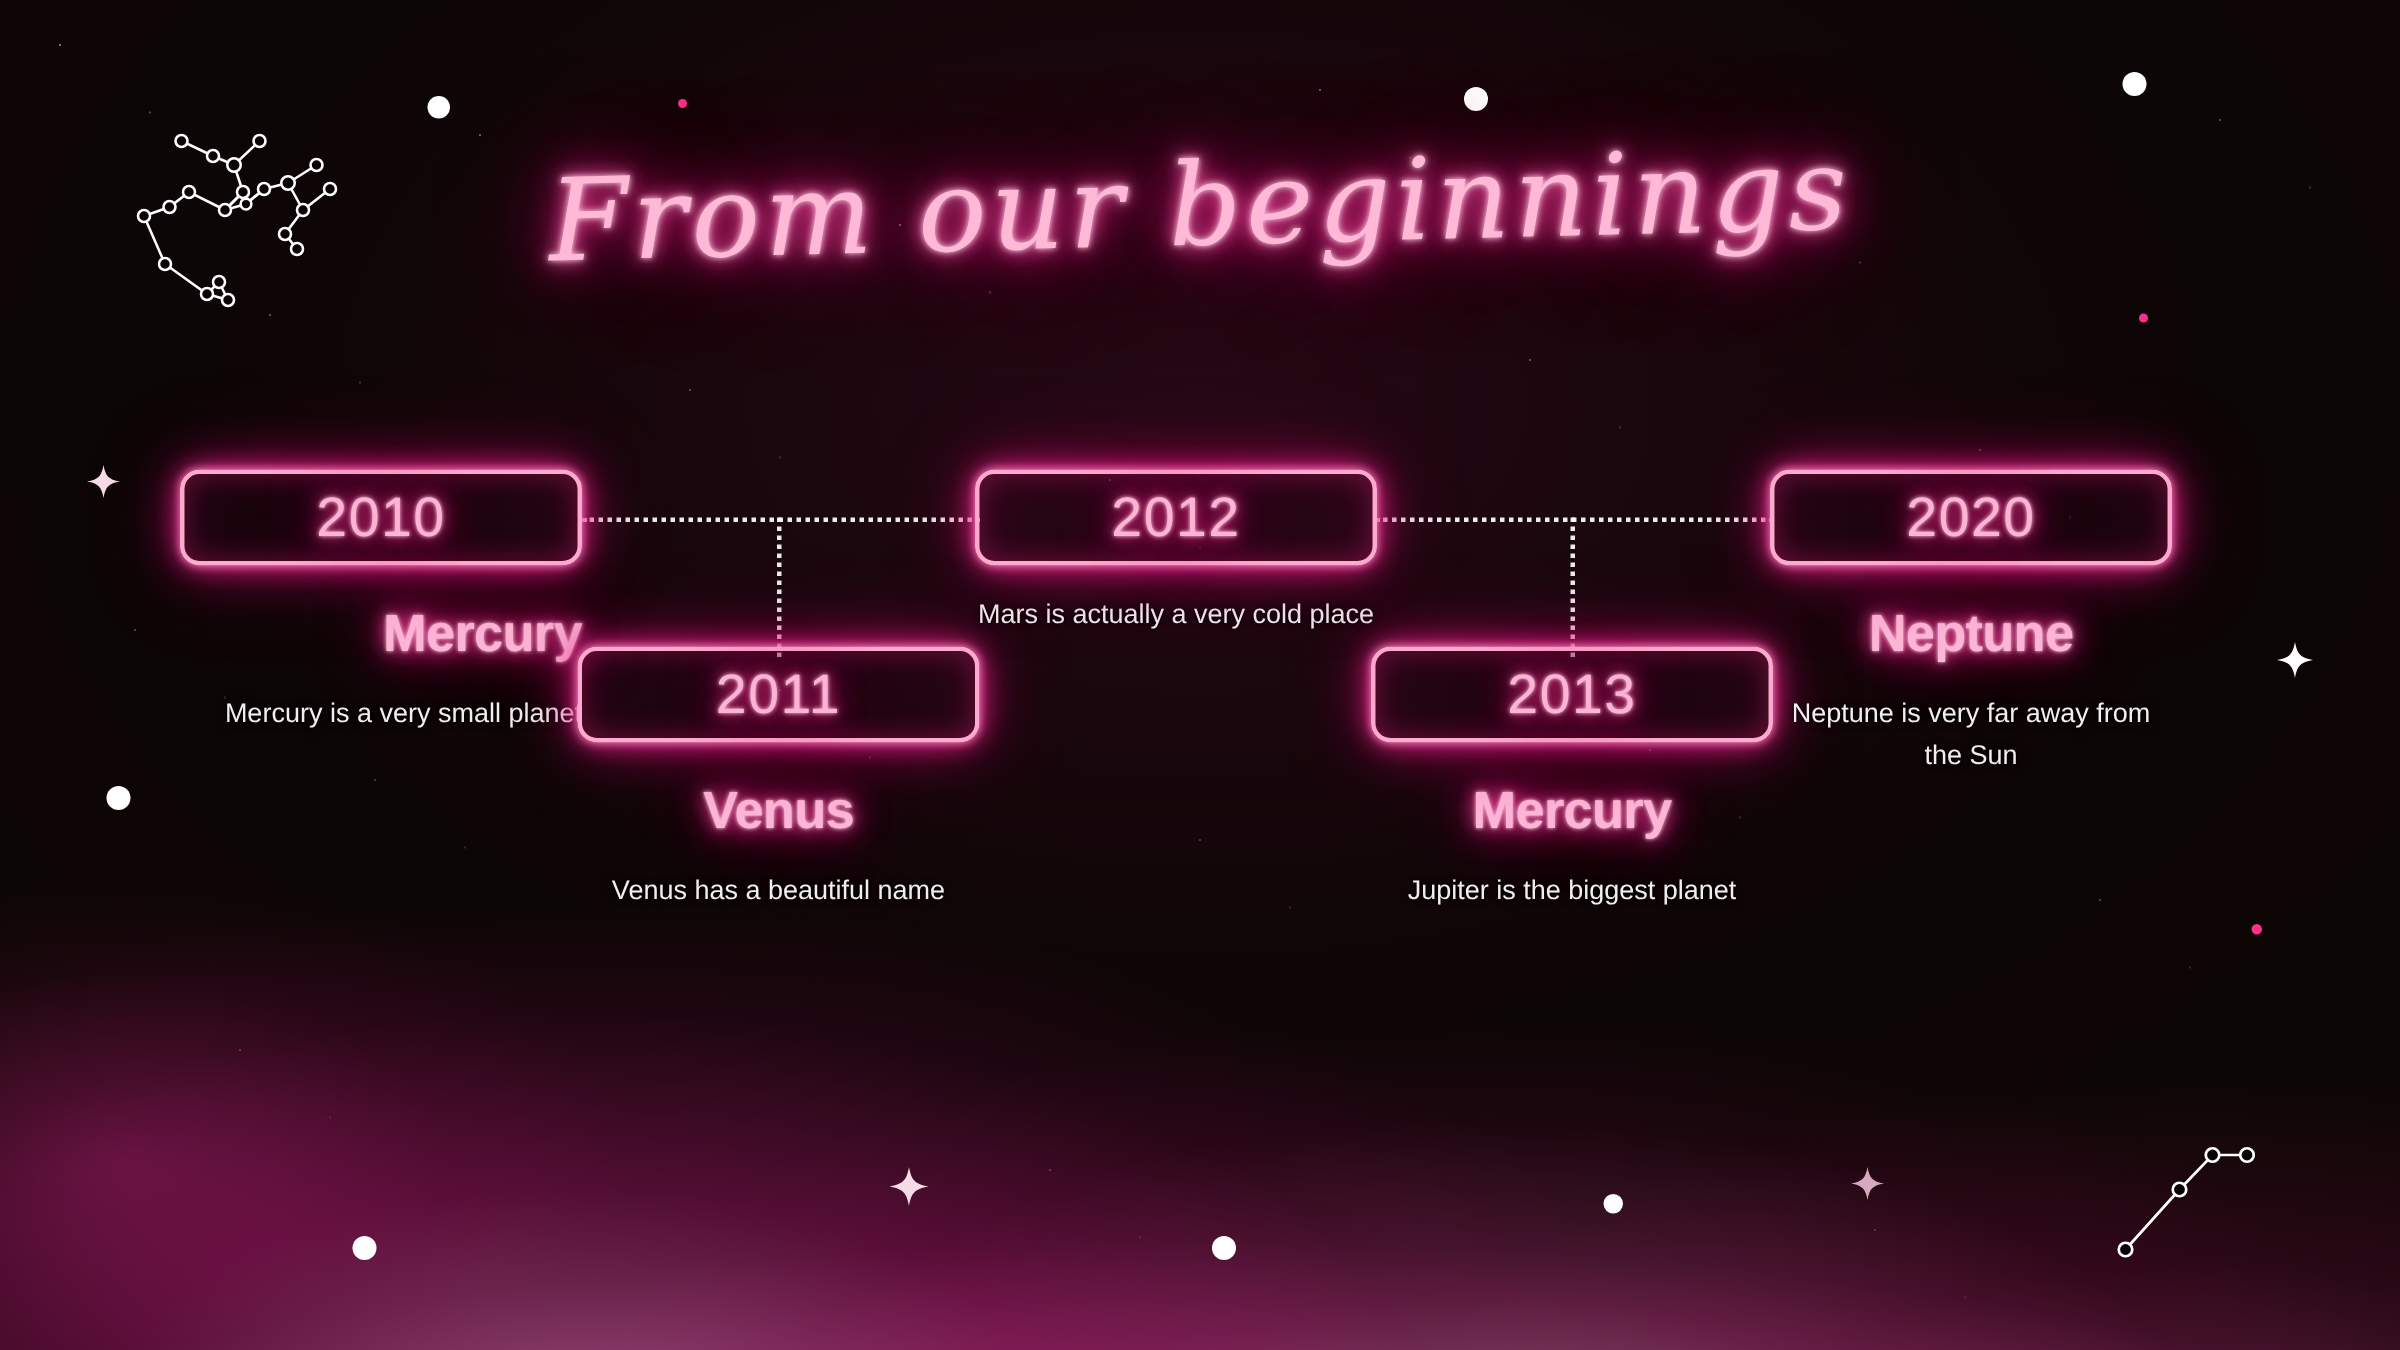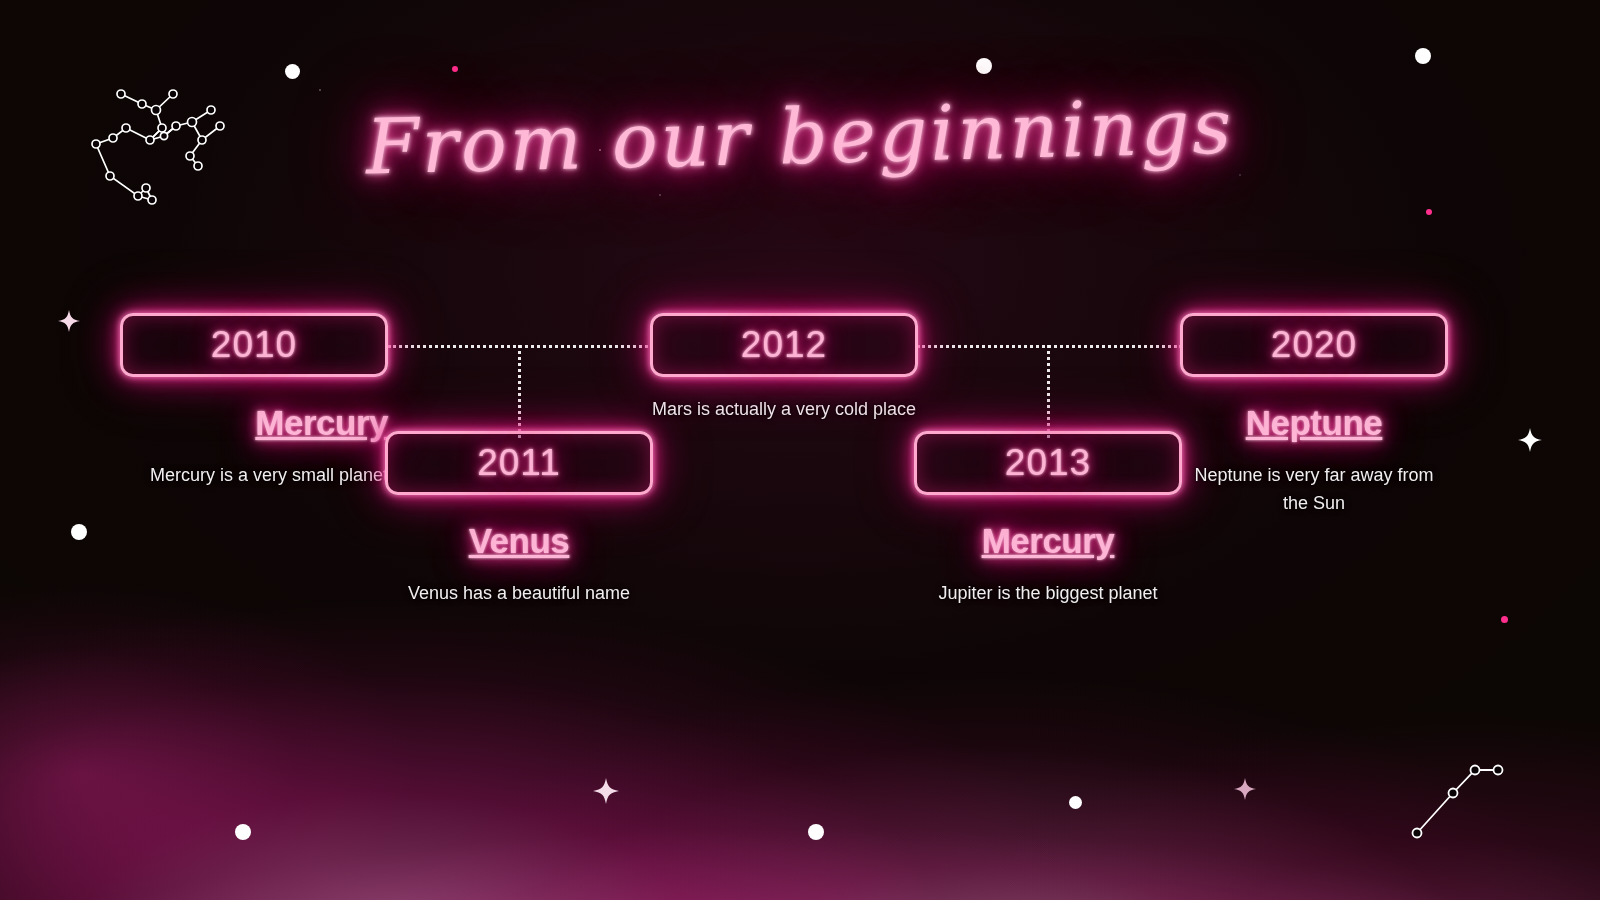--- a/index.html
+++ b/index.html
@@ -165,21 +165,20 @@
     font-family: "Liberation Sans", sans-serif;
     font-weight: bold;
     font-size: 35px;
     letter-spacing: -0.5px;
     color: #ffb7d7;
     text-shadow:
       0 0 3px #ffdcec,
       0 0 11px #ff50a0,
       0 0 24px #ef0c83,
       0 0 44px #9c0057;
-    text-decoration: underline;
   }
 
   .planet-desc {
     margin-top: 18px;
     font-family: "Liberation Sans", sans-serif;
     font-weight: 300;
     font-size: 18px;
     line-height: 1.58;
     color: #f2eef0;
     text-shadow: 0 0 6px rgba(0,0,0,0.75), 0 0 2px rgba(0,0,0,0.9);

